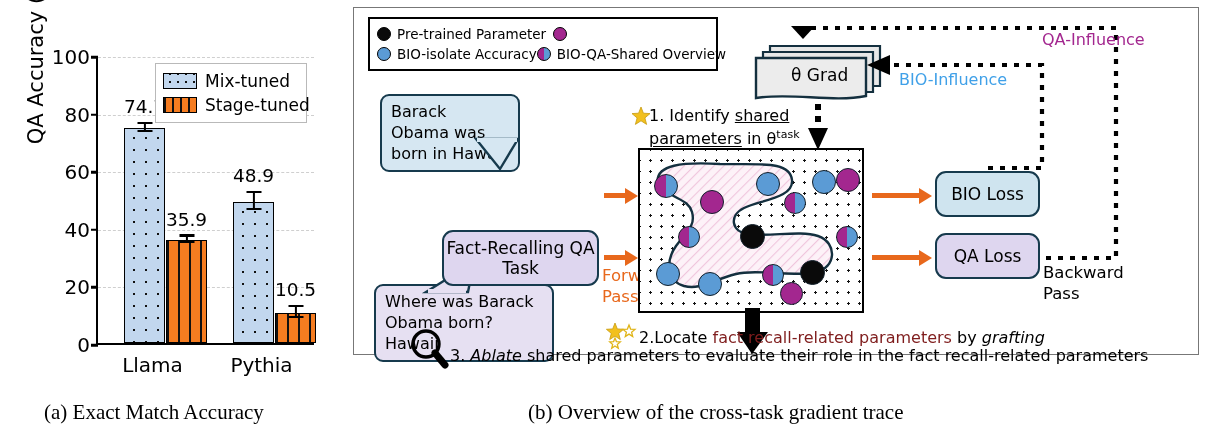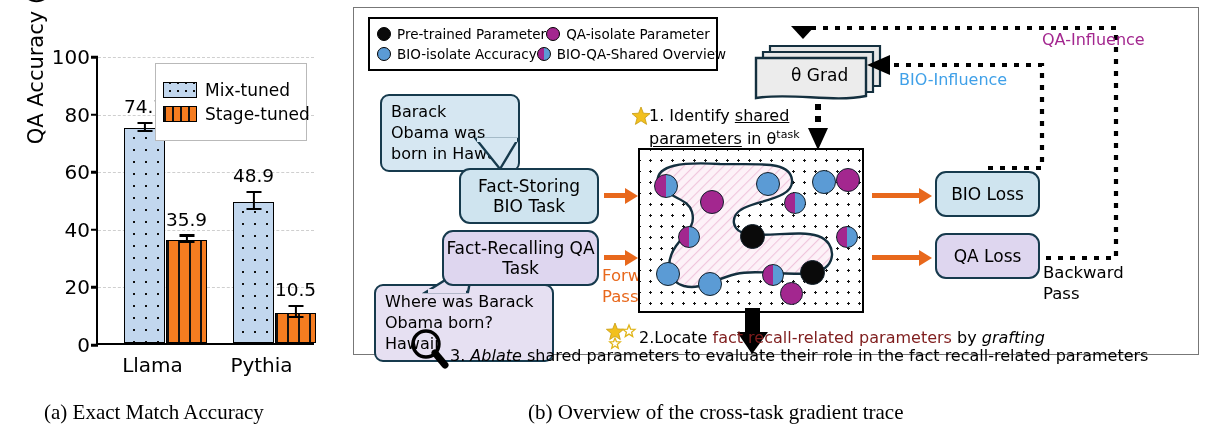--- a/index.html
+++ b/index.html
@@ -24,21 +24,21 @@
   .bar.mix{background-color:#c2d7ee;
     background-image:radial-gradient(#111 1.35px, transparent 1.5px);
     background-size:12px 12px;background-position:3px 3px;}
   .bar.stage{background-color:#f57c20;
     background-image:repeating-linear-gradient(90deg,#111 0 2px,transparent 2px 11px);}
   .barlabel{position:absolute;font-size:18.5px;color:#000;white-space:nowrap;
             transform:translateX(-50%);}
   .err{position:absolute;width:2.2px;background:#000;transform:translateX(-50%);}
   .errcap{position:absolute;height:2.2px;width:15px;background:#000;transform:translateX(-50%);}
   .legend{position:absolute;left:57px;top:6px;width:152px;background:#fff;
-          border:1.1px solid #b9b9b9;padding:14px 7px;box-sizing:border-box;}
+          border:1.1px solid #b9b9b9;padding:5px 7px;box-sizing:border-box;}
   .legrow{display:flex;align-items:center;gap:8px;height:24px;}
   .swatch{width:34px;height:16px;border:1.4px solid #000;box-sizing:border-box;flex:none;}
   .swatch.mix{background-color:#c2d7ee;
     background-image:radial-gradient(#111 1.3px,transparent 1.4px);
     background-size:8px 8px;background-position:2px 4px;}
   .swatch.stage{background-color:#f57c20;
     background-image:repeating-linear-gradient(90deg,#111 0 2px,transparent 2px 8px);}
   .legtext{font-size:17px;color:#000;white-space:nowrap;}
 
   
@@ -169,21 +169,20 @@
     <div class="dframe">
 
       <div class="dlegend">
         <div class="dlegrow">
           <span class="dlegcell first">
             <span class="dot black"></span>
             <span class="dlegtext">Pre-trained Parameter</span>
           </span>
           <span class="dlegcell">
             <span class="dot purple"></span>
-            <span class="dlegtext">QA-isolate Parameter</span>
           </span>
         </div>
         <div class="dlegrow">
           <span class="dlegcell first">
             <span class="dot blue"></span>
             <span class="dlegtext">BIO-isolate Accuracy</span>
           </span>
           <span class="dlegcell">
             <span class="dot half"></span>
             <span class="dlegtext">BIO-QA-Shared Overview</span>
@@ -205,23 +204,20 @@
       <svg style="position:absolute;left:68px;top:252px;width:60px;height:34px">
         <polygon points="4,32 46,32 52,2" fill="#e6e0f2" stroke="#163a4d" stroke-width="2.4"></polygon>
         <line x1="6" y1="31" x2="44" y2="31" stroke="#e6e0f2" stroke-width="4"></line>
       </svg>
 
       <svg style="position:absolute;left:55px;top:320px;width:40px;height:44px">
         <circle cx="17" cy="16" r="13" fill="none" stroke="#000" stroke-width="3.4"></circle>
         <line x1="26" y1="25" x2="36" y2="37" stroke="#000" stroke-width="7" stroke-linecap="round"></line>
       </svg>
 
-      <div class="tbox blue" style="left:105px;top:160px;width:140px;height:56px">
-        <span>Fact-Storing BIO Task</span>
-      </div>
       <div class="tbox purple" style="left:88px;top:222px;width:157px;height:56px">
         <span>Fact-Recalling QA Task</span>
       </div>
 
       <div class="orange-arrow" style="left:250px;top:185px;width:22px"></div>
       <div class="orange-arrow" style="left:250px;top:247px;width:22px"></div>
       <div class="fwd" style="left:248px;top:258px;width:58px;">
         <span>Forward Pass</span>
       </div>
 

